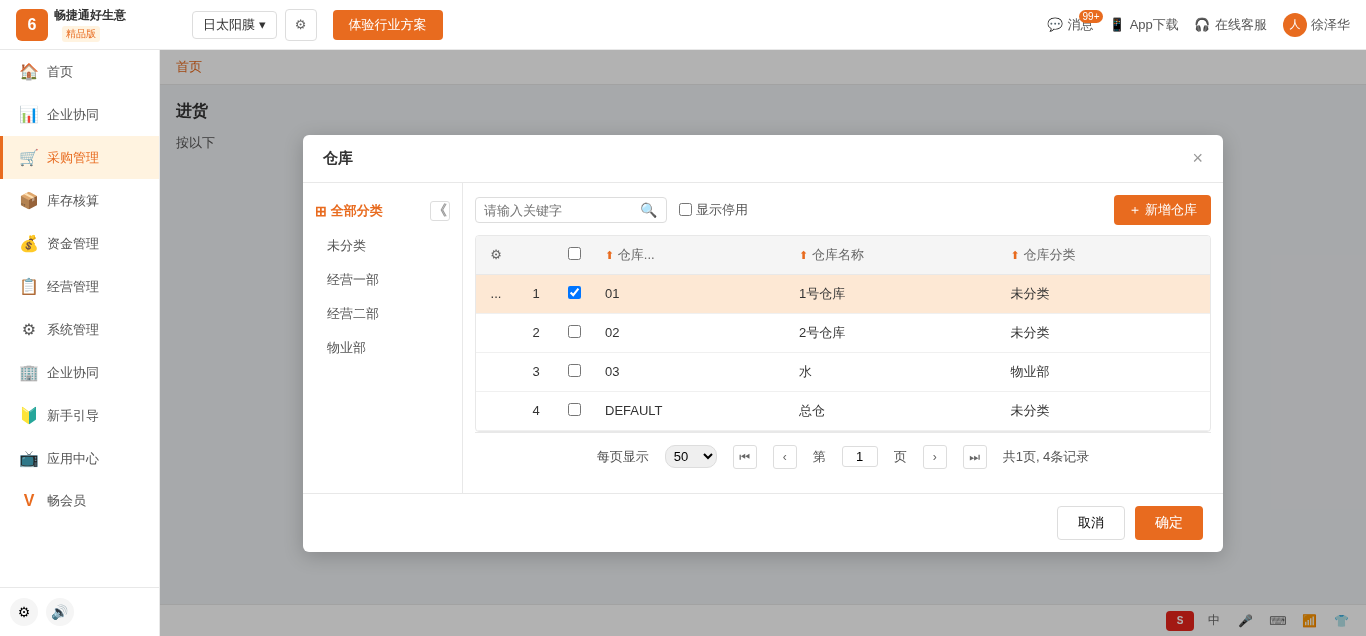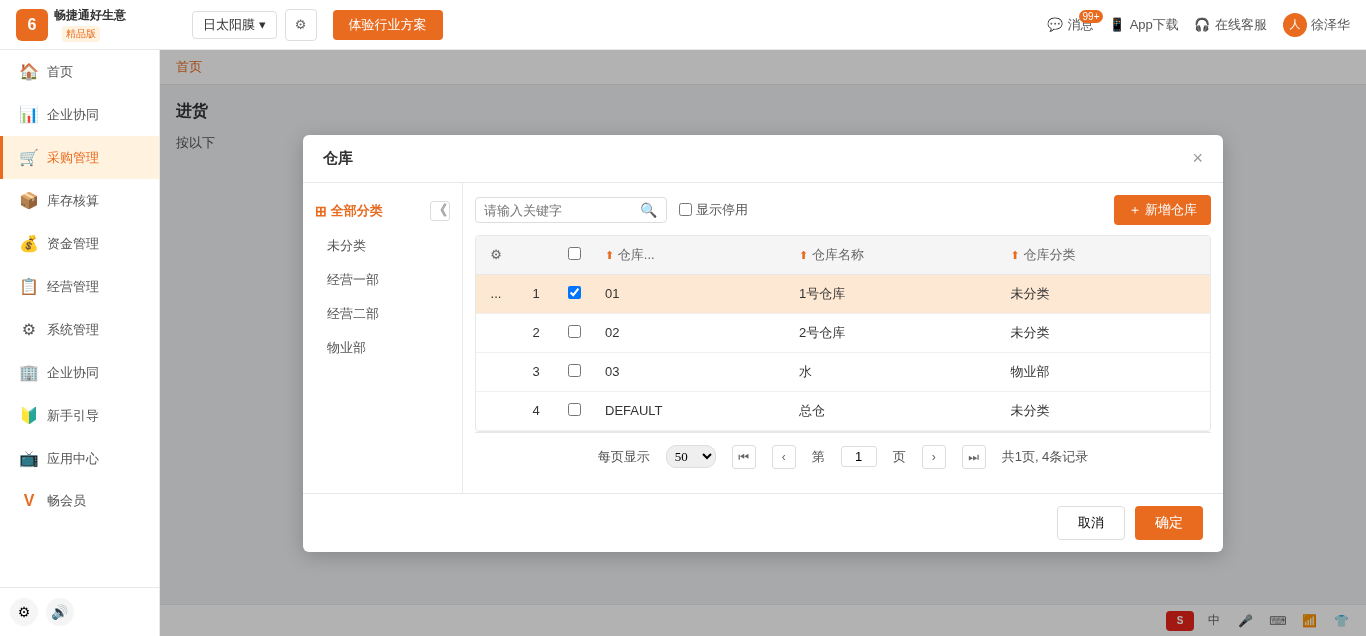--- a/index.html
+++ b/index.html
@@ -273,21 +273,20 @@
       gap: 16px;
       font-size: 13px;
       color: #555;
       border-top: 1px solid #e8e8e8;
     }
     .pagination select {
       border: 1px solid #ddd;
       border-radius: 10px;
       padding: 2px 4px;
       font-size: 13px;
-      font-family: Liberation Serif, serif;
     }
     .page-input {
       width: 36px;
       border: 1px solid #ddd;
       border-radius: 3px;
       padding: 2px 4px;
       text-align: center;
       font-size: 13px;
     }
     .pager-btn {

